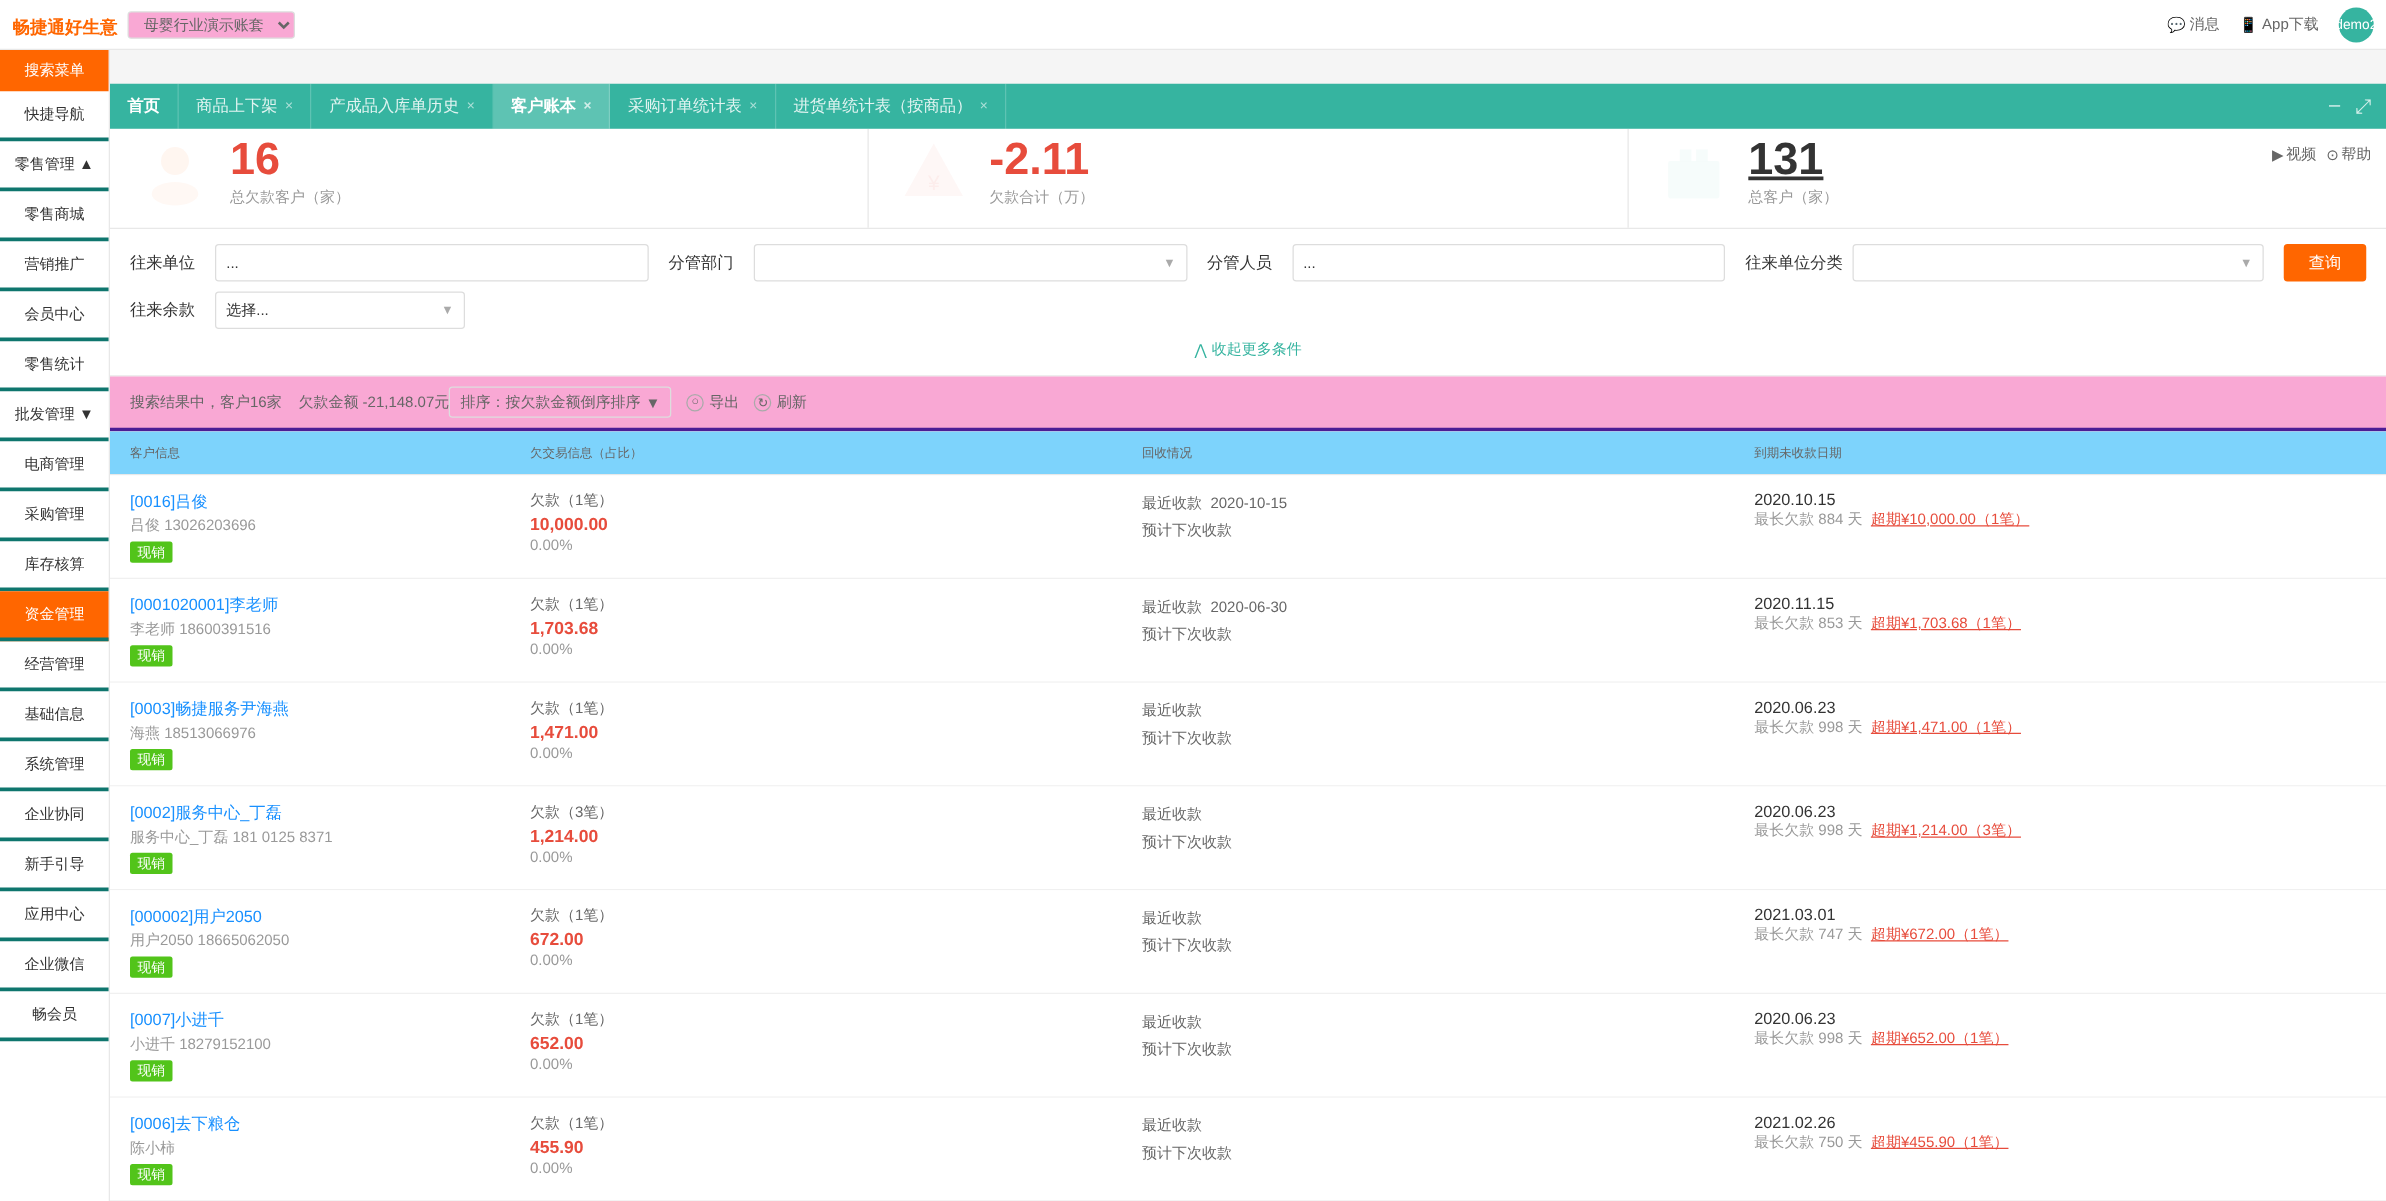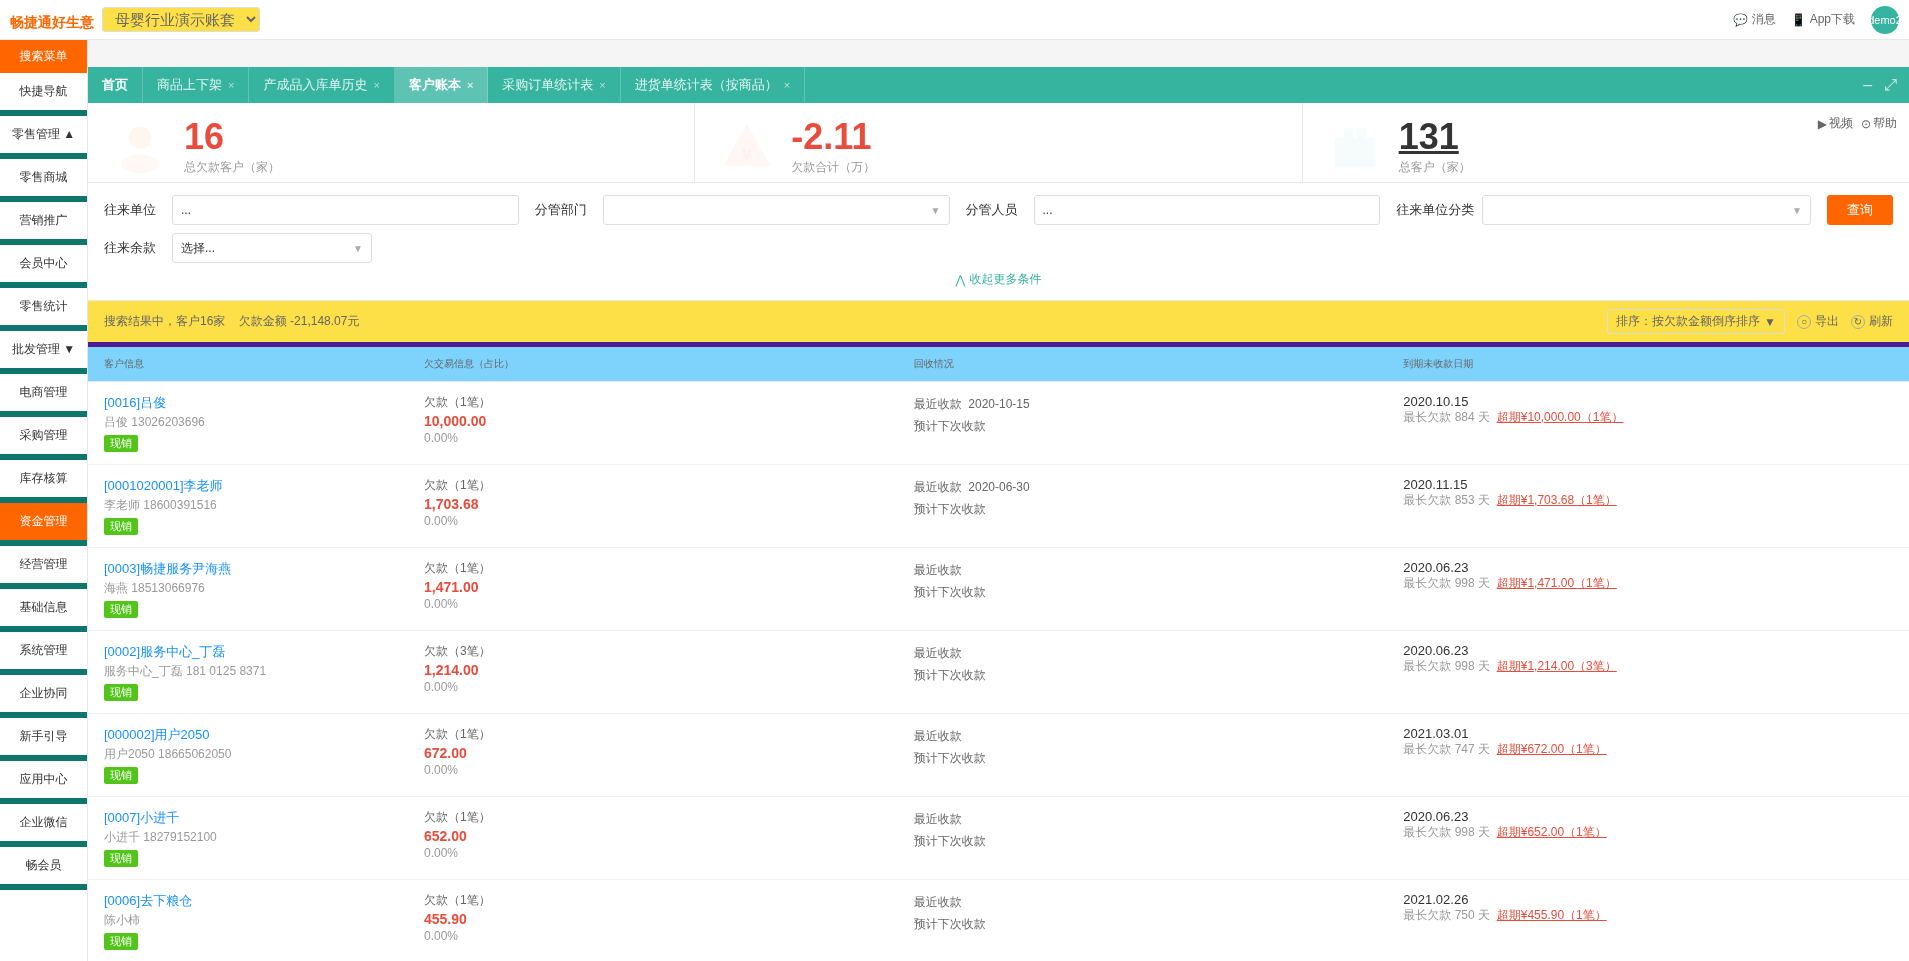--- a/index.html
+++ b/index.html
@@ -4,52 +4,52 @@
   <style>
     * { margin: 0; padding: 0; box-sizing: border-box; }
     body { font-family: 'Microsoft YaHei', Arial, sans-serif; font-size: 13px; background: #f5f5f5; color: #333; overflow-x: hidden; }
 
     
     .app-container { display: flex; flex-direction: column; height: 961px; }
     .top-bar { display: flex; align-items: center; background: #fff; height: 40px; border-bottom: 1px solid #e8e8e8; padding: 0 10px; justify-content: space-between; flex-shrink: 0; }
     .top-bar-left { display: flex; align-items: flex-end; gap: 8px; }
     .logo-area { display: flex; align-items: center; gap: 4px; }
     .logo-text { color: #ff6600; font-size: 14px; font-weight: bold; }
-    .industry-selector { font-size: 15px; color: #666; border: 1px solid #ddd; padding: 2px 8px; border-radius: 3px; background: #fde047; cursor: pointer; }
+    .industry-selector { font-size: 12px; color: #666; border: 1px solid #ddd; padding: 2px 8px; border-radius: 3px; background: #f9a8d4; cursor: pointer; }
     .top-bar-right { display: flex; align-items: center; gap: 16px; }
     .top-bar-action { font-size: 12px; color: #666; cursor: pointer; display: flex; align-items: center; gap: 3px; }
     .avatar { width: 28px; height: 28px; border-radius: 50%; background: #ccc; display: flex; align-items: center; justify-content: center; font-size: 11px; color: #fff; background: #36b4a0; }
 
     
     .main-layout { display: flex; flex: 1; overflow: hidden; }
 
     
     .sidebar { width: 88px; background: #fff; border-right: 1px solid #e8e8e8; display: flex; flex-direction: column; flex-shrink: 0; overflow-y: auto; }
     .sidebar-search { background: #ff6600; color: #fff; padding: 8px 4px; text-align: center; font-size: 12px; cursor: pointer; }
-    .sidebar-item { padding: 10px 4px; text-align: center; font-size: 12px; color: #333; cursor: pointer; border-bottom: 6px solid #0f766e; }
+    .sidebar-item { padding: 10px 4px; text-align: center; font-size: 12px; color: #333; cursor: pointer; border-bottom: 3px solid #0f766e; }
     .sidebar-item.highlighted { background: #ff6600; color: #fff; }
 
     
     .content-area { flex: 1; display: flex; flex-direction: column; overflow: hidden; }
 
     
     .tab-bar { display: flex; align-items: center; background: #36b4a0; height: 36px; flex-shrink: 0; margin-top: 27px; }
     .tab { display: flex; align-items: center; padding: 0 14px; height: 100%; font-size: 13px; color: rgba(255,255,255,0.85); cursor: pointer; border-right: 1px solid rgba(255,255,255,0.2); gap: 6px; white-space: nowrap; }
     .tab:first-child { font-weight: bold; color: #fff; }
     .tab.active { background: rgba(255,255,255,0.2); color: #fff; font-weight: bold; }
     .tab-close { font-size: 11px; opacity: 0.7; }
     .tab-bar-end { margin-left: auto; display: flex; align-items: center; padding-right: 8px; gap: 4px; }
     .tab-bar-btn { color: rgba(255,255,255,0.8); font-size: 16px; cursor: pointer; padding: 2px 4px; }
 
     
     .page-content { flex: 1; overflow-y: auto; background: #f5f5f5; }
 
     
     .stats-bar { display: flex; background: #fff; border-bottom: 1px solid #e8e8e8; height: 80px; flex-shrink: 0; }
-    .stat-block { flex: 1; display: flex; align-items: flex-start; padding: 16px 24px; border-right: 1px solid #e8e8e8; position: relative; }
+    .stat-block { flex: 1; display: flex; align-items: flex-end; padding: 16px 24px; border-right: 1px solid #e8e8e8; position: relative; }
     .stat-icon { width: 56px; height: 56px; margin-right: 16px; opacity: 0.15; display: flex; align-items: center; justify-content: center; }
     .stat-icon svg { width: 56px; height: 56px; }
     .stat-text { display: flex; flex-direction: column; }
     .stat-number { font-size: 36px; font-weight: bold; line-height: 1; }
     .stat-number.red { color: #e74c3c; }
     .stat-number.dark { color: #333; text-decoration: underline; }
     .stat-label { font-size: 12px; color: #999; margin-top: 4px; }
     .stat-top-right { position: absolute; top: 12px; right: 12px; display: flex; gap: 8px; font-size: 12px; color: #666; }
     .stat-top-right span { cursor: pointer; display: flex; align-items: center; gap: 2px; }
 
@@ -58,21 +58,21 @@
     .filter-row { display: flex; align-items: center; gap: 16px; margin-bottom: 8px; }
     .filter-item { display: flex; align-items: center; gap: 8px; flex: 1; }
     .filter-label { font-size: 13px; color: #333; white-space: nowrap; min-width: 60px; }
     .filter-input { flex: 1; height: 30px; border: 1px solid #ddd; border-radius: 3px; padding: 0 8px; font-size: 12px; display: flex; align-items: center; justify-content: space-between; cursor: pointer; background: #fff; position: relative; }
     .filter-select { flex: 1; height: 30px; border: 1px solid #ddd; border-radius: 3px; padding: 0 8px; font-size: 12px; display: flex; align-items: center; justify-content: space-between; cursor: pointer; background: #fff; }
     .select-arrow { color: #aaa; font-size: 10px; }
     .search-btn { background: #ff6600; color: #fff; border: none; padding: 6px 20px; border-radius: 3px; font-size: 13px; cursor: pointer; white-space: nowrap; }
     .collapse-btn { display: flex; align-items: center; justify-content: center; gap: 4px; font-size: 12px; color: #36b4a0; cursor: pointer; margin-top: 4px; }
 
     
-    .result-bar { display: flex; align-items: center; justify-content: space-between; padding: 8px 16px; background: #fde047; border-bottom: 5px solid #4c1d95; font-size: 12px; color: #666; }
+    .result-bar { display: flex; align-items: center; justify-content: flex-start; padding: 8px 16px; background: #f9a8d4; border-bottom: 3px solid #4c1d95; font-size: 12px; color: #666; }
     .result-bar-right { display: flex; align-items: center; gap: 12px; }
     .sort-selector { display: flex; align-items: center; gap: 4px; cursor: pointer; border: 1px solid #ddd; padding: 3px 8px; border-radius: 3px; }
     .action-btn { display: flex; align-items: center; gap: 4px; cursor: pointer; color: #666; }
     .action-btn .circle { width: 14px; height: 14px; border-radius: 50%; border: 1px solid #aaa; display: flex; align-items: center; justify-content: center; font-size: 10px; }
 
     
     .table-container { background: #fff; margin: 0; }
     .table-header { display: grid; grid-template-columns: 320px 1fr 1fr 1fr; padding: 10px 16px; background: #7dd3fc; border-bottom: 1px solid #e8e8e8; font-size: 10px; color: #666; font-weight: normal; }
     .table-row { display: grid; grid-template-columns: 320px 1fr 1fr 1fr; padding: 12px 16px; border-bottom: 1px solid #f0f0f0; background: #fff; align-items: start; }
 

